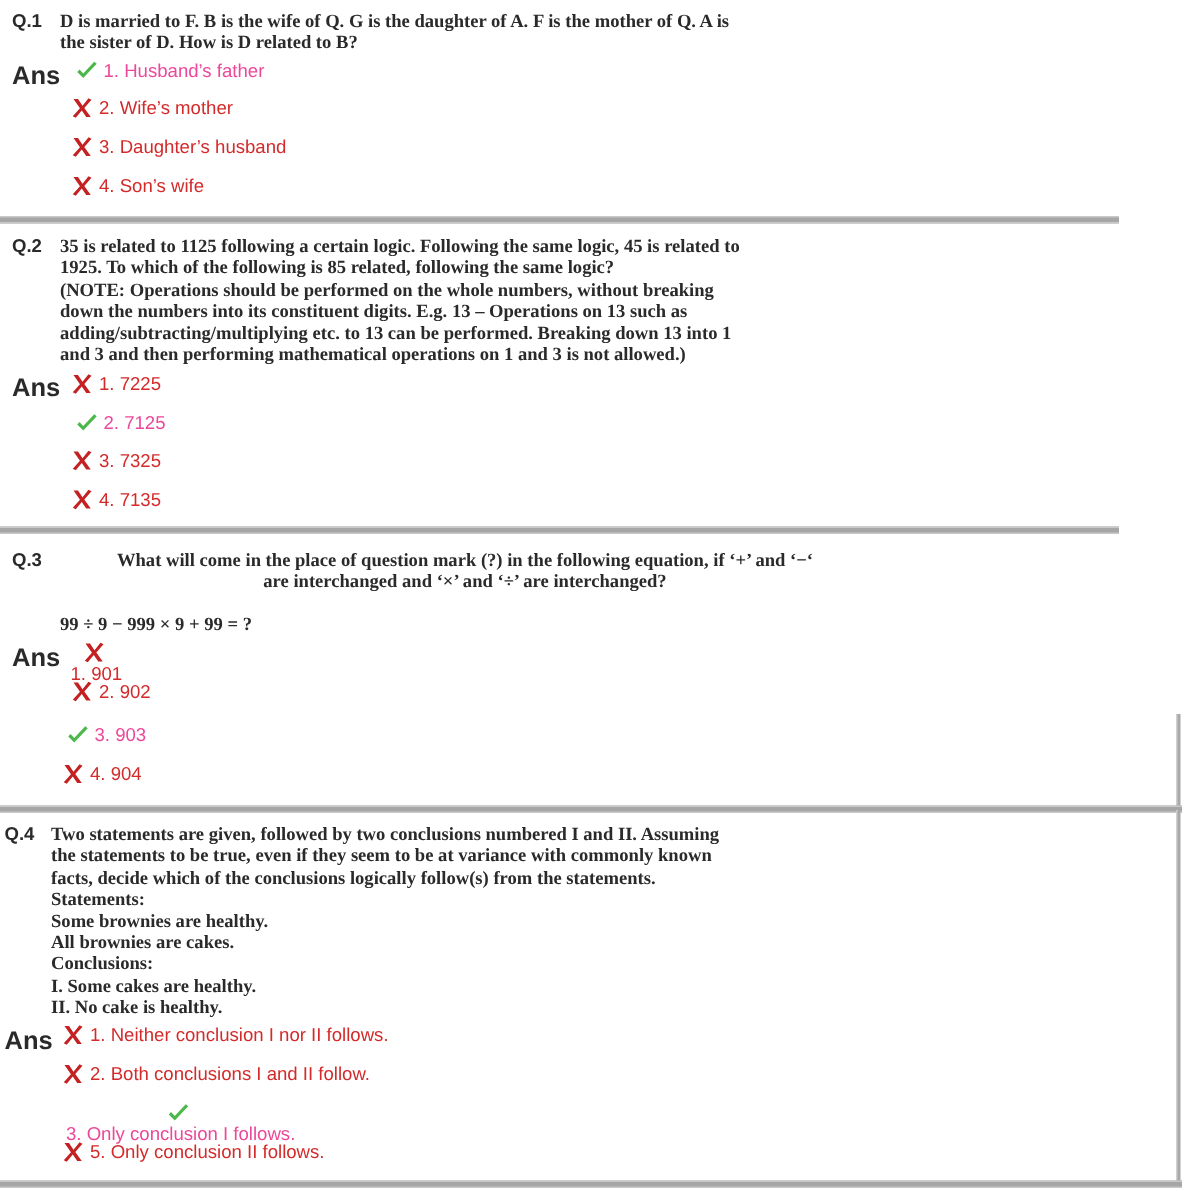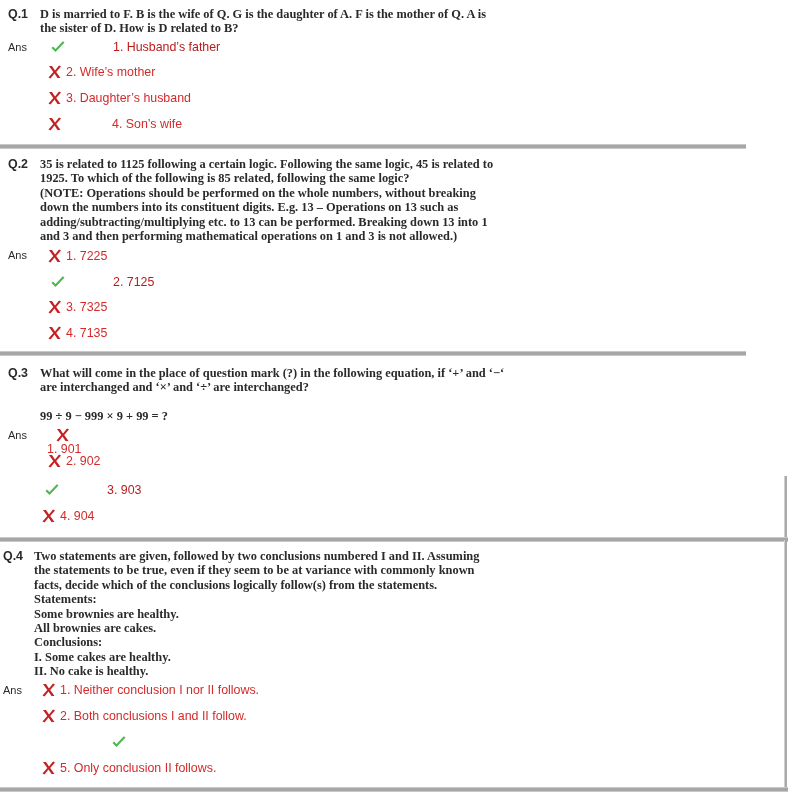--- a/index.html
+++ b/index.html
@@ -3,23 +3,23 @@
   <meta charset="utf-8">
   <style>
     html, body { margin: 0; padding: 0; background: #ffffff; }
     body {
       width: 794px; height: 794px; position: relative; overflow: hidden;
       font-family: "Liberation Sans", sans-serif;
       color: #222222;
     }
     .qnum { position: absolute; font-weight: bold; font-size: 12.4px; line-height: 14.4px; color: #2a2a2a; }
     .qtext { position: absolute; font-weight: bold; font-size: 12.4px; line-height: 14.4px; color: #2a2a2a; white-space: pre-line; font-family: Liberation Serif, serif; }
-    .ans-label { position: absolute; font-weight: normal; font-size: 11px; color: #2a2a2a; }
+    .ans-label { position: absolute; font-weight: bold; font-size: 17px; color: #2a2a2a; }
     .opt { position: absolute; font-size: 12.4px; line-height: 14px; white-space: nowrap; display: flex; align-items: center; }
-    .opt.correct { color: #b91c1c; gap: 44px; }
+    .opt.correct { color: #ec4899; }
     .opt.wrong { color: #d42a2a; }
     .icon { display: inline-block; width: 16px; height: 14px; margin-right: 3px; }
     .sep { position: absolute; left: 0; height: 5px; background: #a6a6a6; border-top: 1px solid #c8c8c8; border-bottom: 1px solid #c8c8c8; box-sizing: border-box; }
     .vborder { position: absolute; width: 3px; background: #a9a9a9; border-left: 1px solid #cfcfcf; box-sizing: border-box; }
   </style>
 </head>
 <body>
 
 <div>
   <span class="qnum" style="left:8px; top:7px;">Q.1</span>
@@ -38,21 +38,21 @@
           <path d="M2 1 L5 1 L8 5.5 L12 0.5 L14 1.5 L9.2 7 L13.5 13 L10.5 13 L7.5 8.6 L3.5 13.5 L1.5 12.5 L6.3 7.1 Z" fill="#c42222"></path>
         </svg></span>
     <span>2. Wife’s mother</span>
   </div>
   <div class="opt wrong" style="left:47px; top:91px;">
     <span class="icon"><svg width="16" height="14" viewBox="0 0 16 14">
           <path d="M2 1 L5 1 L8 5.5 L12 0.5 L14 1.5 L9.2 7 L13.5 13 L10.5 13 L7.5 8.6 L3.5 13.5 L1.5 12.5 L6.3 7.1 Z" fill="#c42222"></path>
         </svg></span>
     <span>3. Daughter’s husband</span>
   </div>
-  <div class="opt wrong" style="left:47px; top:117px;gap:46px;">
+  <div class="opt wrong" style="left:47px; top:117px;">
     <span class="icon"><svg width="16" height="14" viewBox="0 0 16 14">
           <path d="M2 1 L5 1 L8 5.5 L12 0.5 L14 1.5 L9.2 7 L13.5 13 L10.5 13 L7.5 8.6 L3.5 13.5 L1.5 12.5 L6.3 7.1 Z" fill="#c42222"></path>
         </svg></span>
     <span>4. Son’s wife</span>
   </div>
 </div>
 
 <div class="sep" style="top:144px; width:746px;"></div>
 
 <div>
@@ -88,21 +88,21 @@
           <path d="M2 1 L5 1 L8 5.5 L12 0.5 L14 1.5 L9.2 7 L13.5 13 L10.5 13 L7.5 8.6 L3.5 13.5 L1.5 12.5 L6.3 7.1 Z" fill="#c42222"></path>
         </svg></span>
     <span>4. 7135</span>
   </div>
 </div>
 
 <div class="sep" style="top:351px; width:746px;"></div>
 
 <div>
   <span class="qnum" style="left:8px; top:366px;">Q.3</span>
-  <span class="qtext" style="left:40px; top:366px; width:540px;">What will come in the place of question mark (?) in the following equation, if ‘+’ and ‘−‘
+  <span class="qtext" style="left:40px; top:366px; width:540px;text-align:center;">What will come in the place of question mark (?) in the following equation, if ‘+’ and ‘−‘
 are interchanged and ‘×’ and ‘÷’ are interchanged?</span>
   <span class="qtext" style="left:40px; top:409px;">99 ÷ 9 − 999 × 9 + 99 = ?</span>
   <span class="ans-label" style="left:8px; top:429px;">Ans</span>
 
   <div class="opt wrong" style="left:47px; top:428px;flex-direction:column;">
     <span class="icon"><svg width="16" height="14" viewBox="0 0 16 14">
           <path d="M2 1 L5 1 L8 5.5 L12 0.5 L14 1.5 L9.2 7 L13.5 13 L10.5 13 L7.5 8.6 L3.5 13.5 L1.5 12.5 L6.3 7.1 Z" fill="#c42222"></path>
         </svg></span>
     <span>1. 901</span>
   </div>

